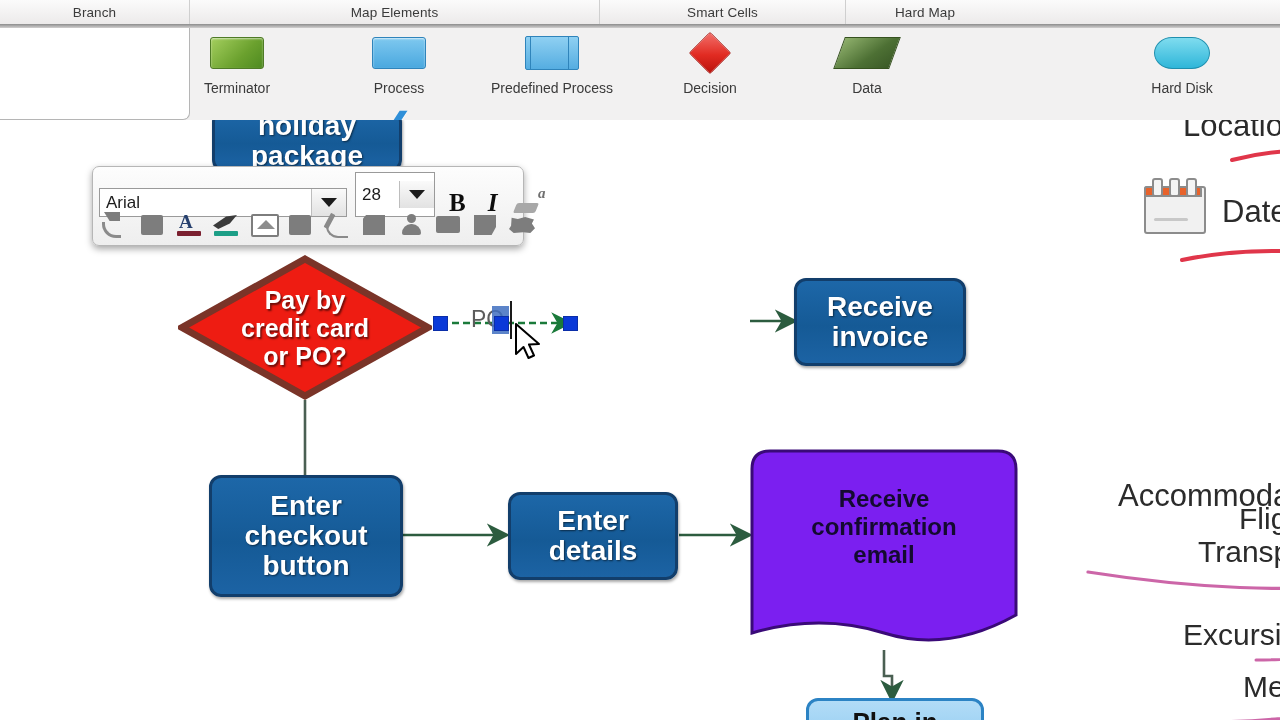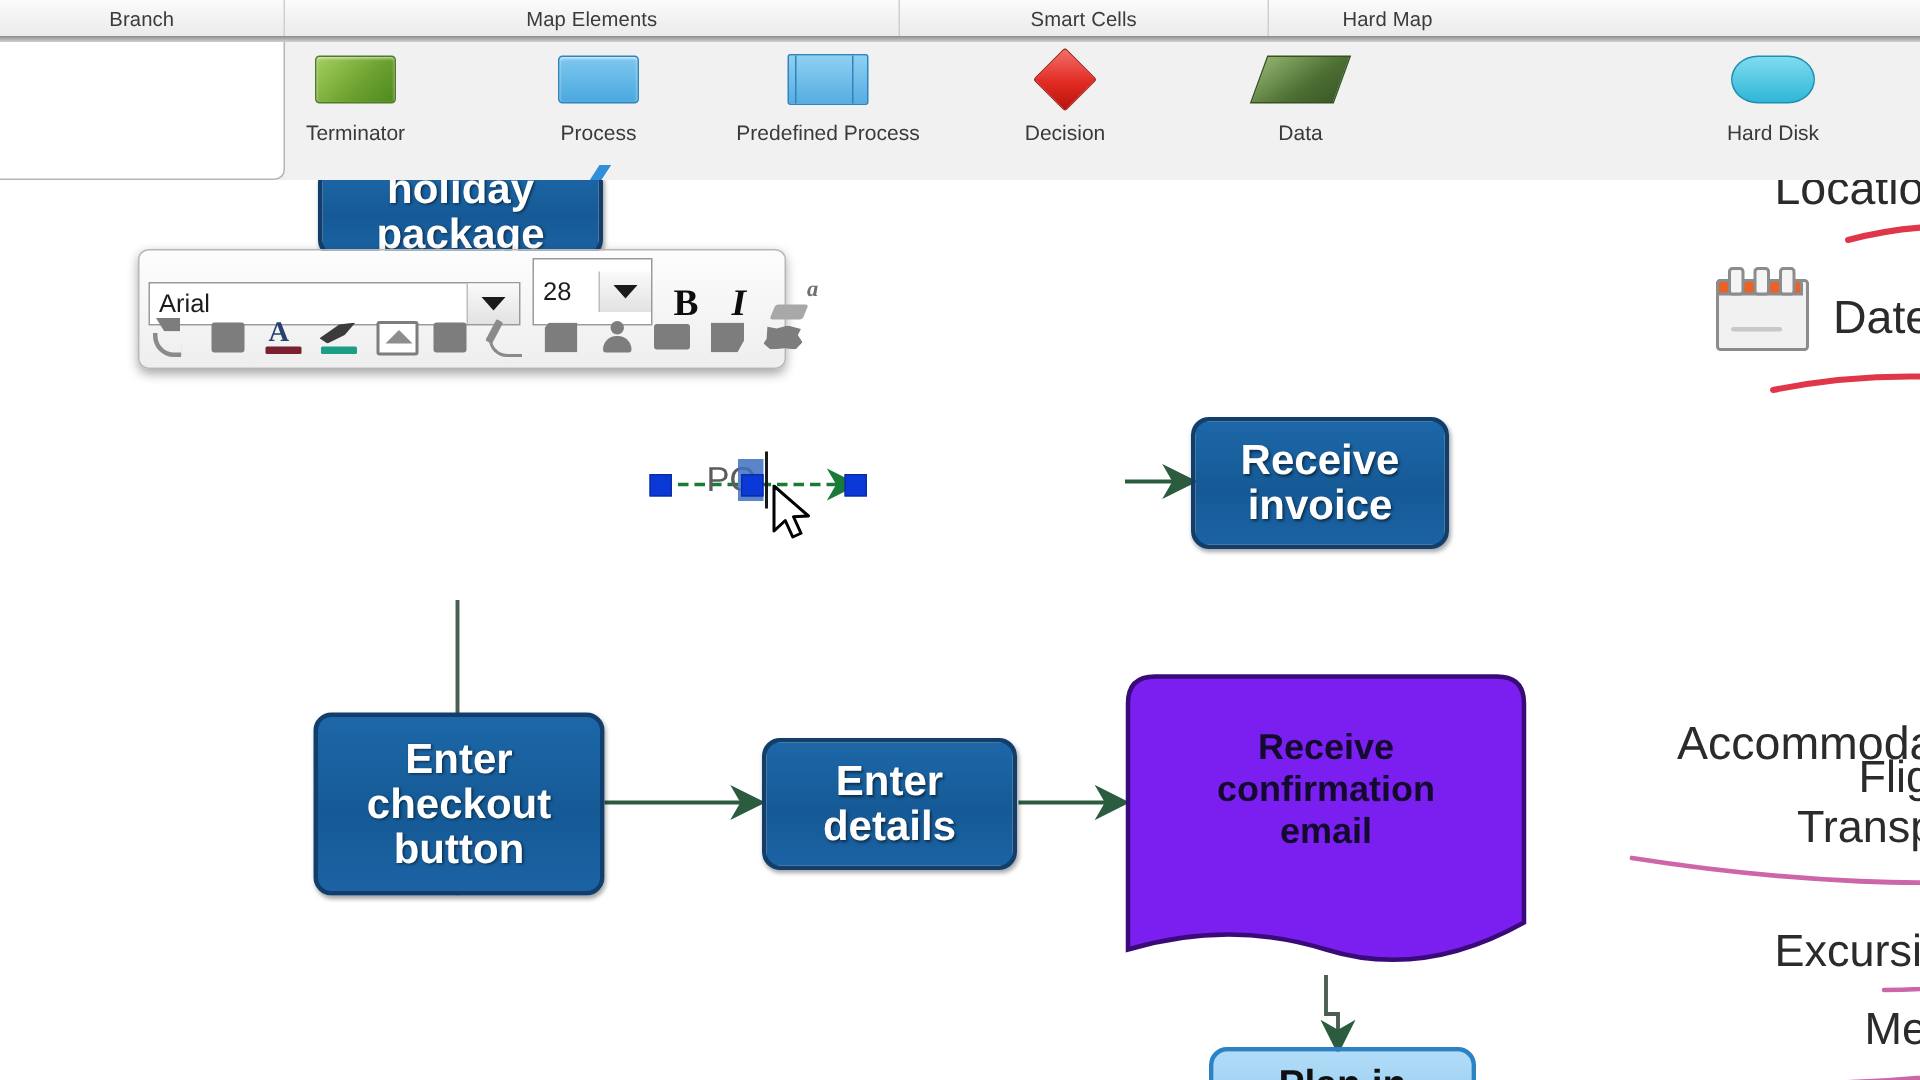--- a/index.html
+++ b/index.html
@@ -299,20 +299,30 @@
       <path d="M884,530 L884,556 L892,556 L892,578" fill="none" stroke="#4a5f52" stroke-width="2.6" marker-end="url(#ah)"></path>
     </svg>
 
     <div class="node proc" style="left:212px;top:-10px;width:190px;height:62px;font-size:28px;">
       <div>
         <span>holiday</span>
         <span>package</span>
       </div>
     </div>
 
+    <div class="diamond-wrap" style="left:178px;top:135px;width:254px;height:145px;">
+      <svg width="254" height="145">
+        <polygon points="127,4 250,72.5 127,141 4,72.5" fill="#ee1c12" stroke="#7a3428" stroke-width="7"></polygon>
+      </svg>
+      <div class="diamond-text">
+        <span>Pay by</span>
+        <span>credit card</span>
+        <span>or PO?</span>
+      </div>
+    </div>
 
     <div class="conn-label" style="left:471px;top:186px;">PO</div>
     <div class="conn-sel" style="left:492px;top:186px;width:17px;height:28px;"></div>
     <div class="caret" style="left:510px;top:181px;height:38px;"></div>
 
     <div class="handle" style="left:433px;top:196px;"></div>
     <div class="handle" style="left:494px;top:196px;"></div>
     <div class="handle" style="left:563px;top:196px;"></div>
 
     <svg style="position:absolute;left:514px;top:203px;" width="30" height="40">

